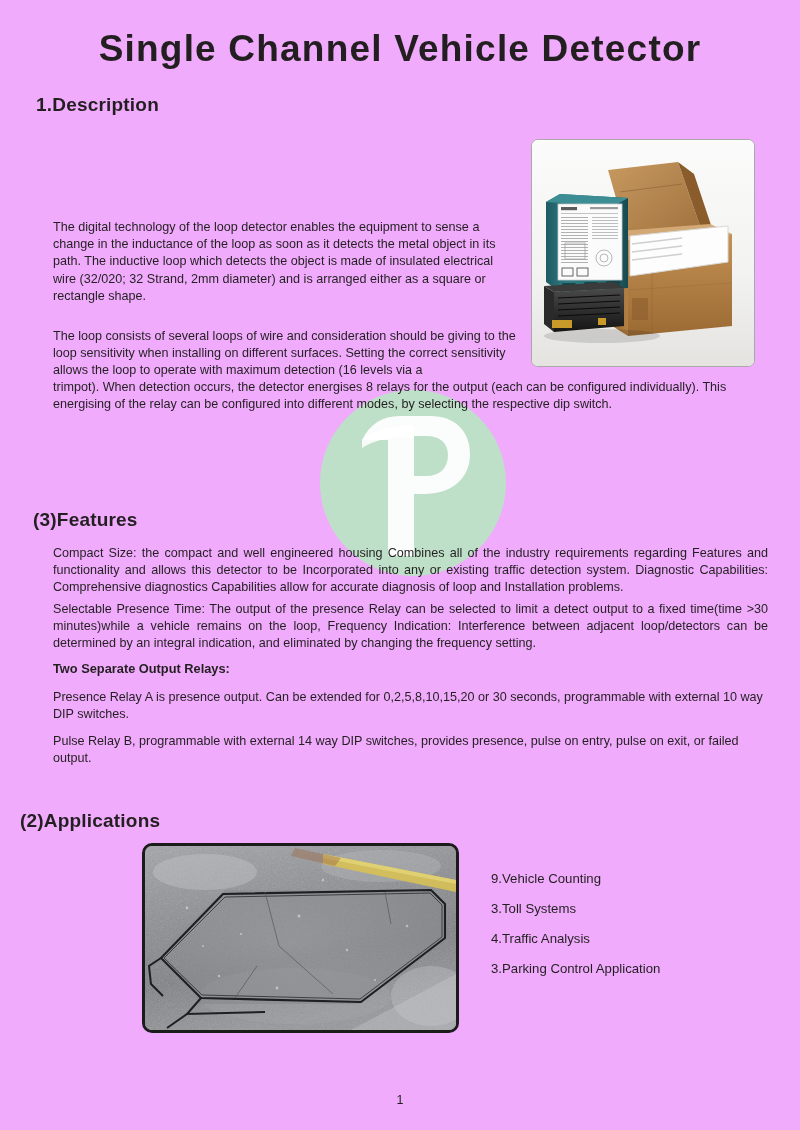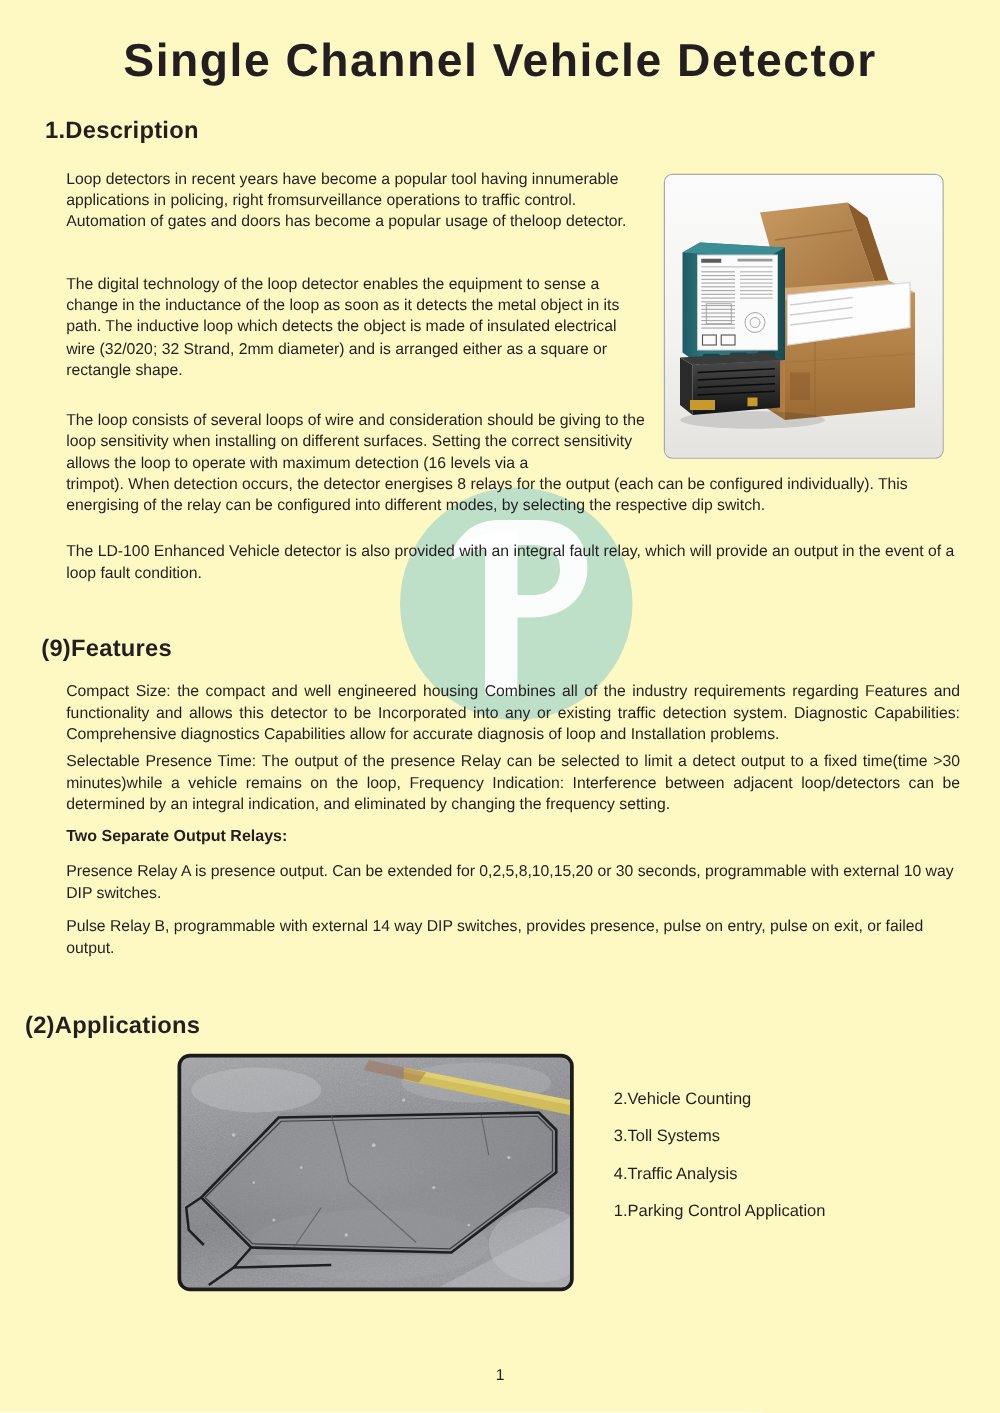--- a/index.html
+++ b/index.html
@@ -9,21 +9,21 @@
     background: #ffffff;
   }
   body {
     font-family: "Liberation Sans", sans-serif;
     color: #1a1a1a;
   }
   .page {
     position: relative;
     width: 800px;
     height: 1130px;
-    background: #fef9c3;
+    background: #f0abfc;
     overflow: hidden;
   }
 
   
   .watermark {
     position: absolute;
     left: 318px;
     top: 388px;
     width: 190px;
     height: 190px;
@@ -159,25 +159,23 @@
       <path d="M82 28 L112 28 C138 28 152 44 152 66 C152 92 132 106 106 106 L96 106 L96 168 L70 168 L70 52 L44 52 C52 36 64 28 82 28 Z
                M96 48 L96 88 L108 88 C122 88 130 80 130 67 C130 55 122 48 108 48 Z" fill="#ffffff" opacity="0.92"></path>
       <path d="M44 52 C60 40 76 36 96 38 L96 50 C78 48 60 50 44 60 Z" fill="#ffffff" opacity="0.85"></path>
     </svg>
   </div>
 
   <div class="doc-title">Single Channel Vehicle Detector</div>
 
   <div class="h-section h-desc">1.Description</div>
 
-  <div class="body-text p-d1">Loop detectors in recent years have become a popular tool having innumerable applications in policing, right fromsurveillance operations to traffic control. Automation of gates and doors has become a popular usage of theloop detector.</div>
   <div class="body-text p-d2">The digital technology of the loop detector enables the equipment to sense a change in the inductance of the loop as soon as it detects the metal object in its path. The inductive loop which detects the object is made of insulated electrical wire (32/020; 32 Strand, 2mm diameter) and is arranged either as a square or rectangle shape.</div>
   <div class="body-text p-d3">The loop consists of several loops of wire and consideration should be giving to the loop sensitivity when installing on different surfaces. Setting the correct sensitivity allows the loop to operate with maximum detection (16 levels via a</div>
   <div class="body-text p-d3b">trimpot). When detection occurs, the detector energises 8 relays for the output (each can be configured individually). This energising of the relay can be configured into different modes, by selecting the respective dip switch.</div>
-  <div class="body-text p-d4">The LD-100 Enhanced Vehicle detector is also provided with an integral fault relay, which will provide an output in the event of a loop fault condition.</div>
 
   <div class="product-frame">
     <svg width="222" height="226" viewBox="0 0 222 226" xmlns="http://www.w3.org/2000/svg">
       <defs>
         <linearGradient id="bgGrad" x1="0" y1="0" x2="0" y2="1">
           <stop offset="0%" stop-color="#fbfbfb"></stop>
           <stop offset="60%" stop-color="#f2f2f0"></stop>
           <stop offset="100%" stop-color="#e4e3e0"></stop>
         </linearGradient>
         <linearGradient id="cartonTop" x1="0" y1="0" x2="1" y2="1">
@@ -278,21 +276,21 @@
         <path d="M26 170 L88 167"></path>
           <path d="M26 176 L88 173"></path>
       </g>
       <rect x="20" y="180" width="20" height="8" fill="#c79a2a"></rect>
       <rect x="66" y="178" width="8" height="7" fill="#c79a2a"></rect>
 
       <ellipse cx="70" cy="196" rx="58" ry="7" fill="#000" opacity=".12"></ellipse>
     </svg>
   </div>
 
-  <div class="h-section h-feat">(9)Features</div>
+  <div class="h-section h-feat">(3)Features</div>
 
   <div class="body-text just p-f1">Compact Size: the compact and well engineered housing Combines all of the industry requirements regarding Features and functionality and allows this detector to be Incorporated into any or existing traffic detection system. Diagnostic Capabilities: Comprehensive diagnostics Capabilities allow for accurate diagnosis of loop and Installation problems.</div>
   <div class="body-text just p-f2">Selectable Presence Time: The output of the presence Relay can be selected to limit a detect output to a fixed time(time &gt;30 minutes)while a vehicle remains on the loop, Frequency Indication: Interference between adjacent loop/detectors can be determined by an integral indication, and eliminated by changing the frequency setting.</div>
   <div class="body-text bold-lead p-f3">Two Separate Output Relays:</div>
   <div class="body-text p-f4">Presence Relay A is presence output. Can be extended for 0,2,5,8,10,15,20 or 30 seconds, programmable with external 10 way DIP switches.</div>
   <div class="body-text p-f5">Pulse Relay B, programmable with external 14 way DIP switches, provides presence, pulse on entry, pulse on exit, or failed output.</div>
 
   <div class="h-section h-app">(2)Applications</div>
 
   <div class="road-frame">
@@ -374,21 +372,21 @@
           <circle cx="74" cy="130" r="1.2"></circle>
         <circle cx="132" cy="142" r="1.4"></circle>
           <circle cx="230" cy="134" r="1.1"></circle>
         <circle cx="178" cy="34" r="1.2"></circle>
           <circle cx="58" cy="100" r="1.0"></circle>
       </g>
     </svg>
   </div>
 
   <div class="app-list">
-    <div class="app-item">2.Vehicle Counting</div>
+    <div class="app-item">9.Vehicle Counting</div>
     <div class="app-item">3.Toll Systems</div>
     <div class="app-item">4.Traffic Analysis</div>
-    <div class="app-item">1.Parking Control Application</div>
+    <div class="app-item">3.Parking Control Application</div>
   </div>
 
   <div class="page-number">1</div>
 
 </div>
 
 </body></html>

